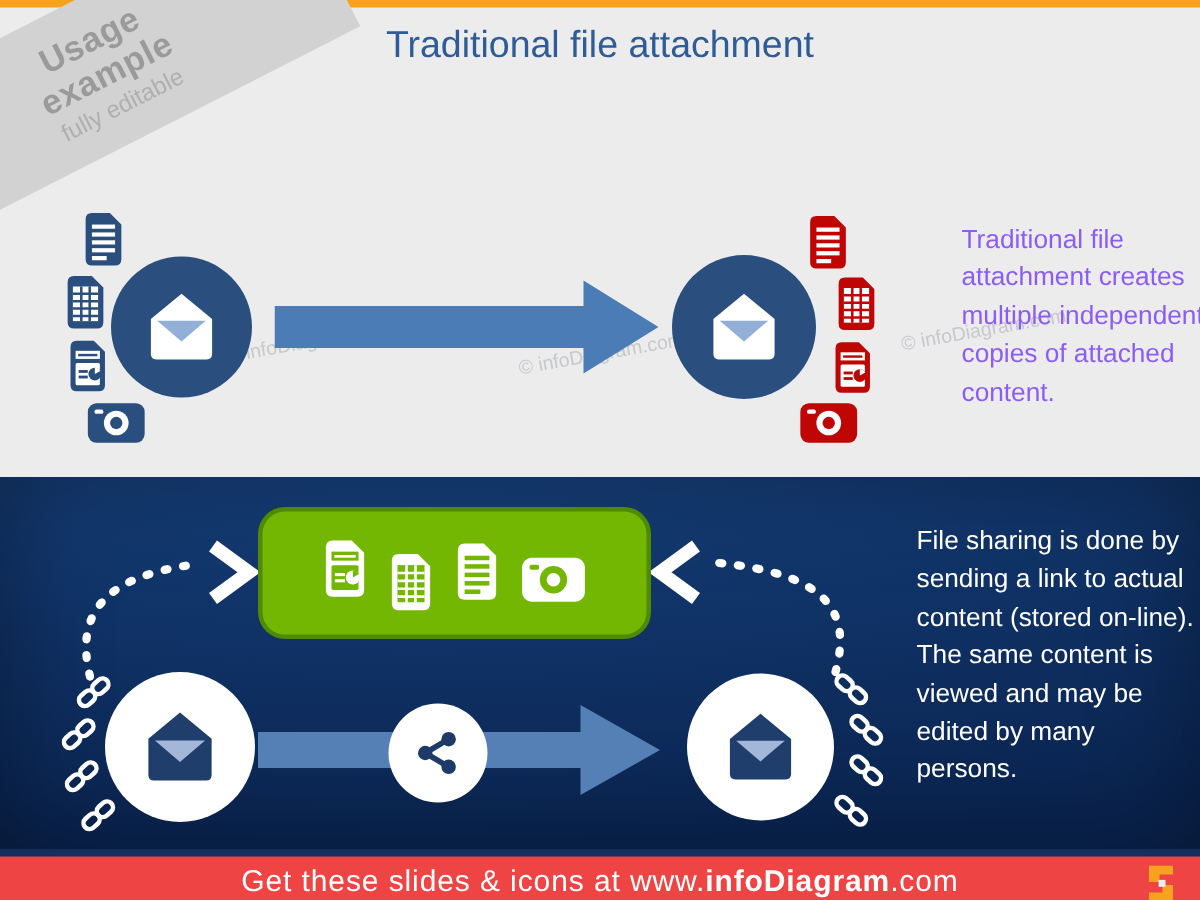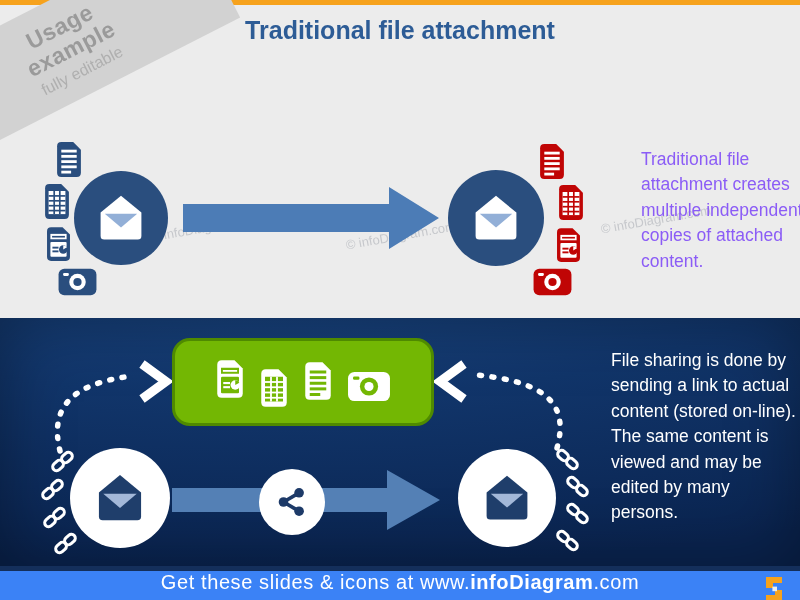--- a/index.html
+++ b/index.html
@@ -17,21 +17,21 @@
   .ribbon .r-big { font-size:23px; font-weight:700; color:#9A9A9A; letter-spacing:.5px; }
   .ribbon .r-small { font-size:16px; font-weight:400; color:#AFAFAF; margin-top:3px; }
 
   
   .top-section { position:absolute; top:0; left:0; width:800px; height:318px; background:#ECECEC; overflow:hidden; }
   .bottom-section { position:absolute; top:318px; left:0; width:800px; height:248px; overflow:hidden;
         background:radial-gradient(140% 130% at 35% -30%, #1C4A88 0%, #11356A 48%, #0A2450 100%);
         box-shadow:inset 0 0 70px rgba(0,0,0,.35);text-decoration:underline; }
 
   .title { position:absolute; top:13px; left:150px; width:500px; text-align:center;
-           font-size:25px; font-weight:700; color:#2D5C96; line-height:1.36; }
+           font-size:25px; font-weight:400; color:#2D5C96; line-height:1.36; }
 
   .watermark { position:absolute; font-size:13px; color:rgba(110,115,130,.30);
                transform:rotate(-10deg); white-space:nowrap; pointer-events:none; }
 
   .circle { position:absolute; border-radius:50%; display:flex; align-items:center; justify-content:center; }
   .navy-circle { background:#2A4E7E; }
   .white-circle { background:#FFFFFF; }
 
   .file-icon { position:absolute; }
   .ic-blue { color:#2A4E7E; --detail:#FFFFFF; }
@@ -53,22 +53,22 @@
   .share-node { position:absolute; left:259px; top:151px; width:66px; height:66px; border-radius:50%;
         background:#FFFFFF; display:flex; align-items:center; justify-content:center; }
 
   .desc { position:absolute; width:186px; font-size:17.5px; line-height:1.45; }
   .desc-top { left:641px; top:147px; color:#8b5cf6; }
   .desc-bottom { left:611px; top:30px; color:#FFFFFF; }
 
   .dotted-overlay { position:absolute; left:0; top:0; pointer-events:none; }
 
   .footer { position:absolute; top:566px; left:0; width:800px; height:34px;
-            background:#3b82f6; border-top:5px solid #142F5B;
-            display:flex; align-items:flex-start; justify-content:center; }
+            background:#ef4444; border-top:5px solid #142F5B;
+            display:flex; align-items:flex-end; justify-content:center; }
   .footer-text { color:#FFFFFF; font-size:20px; letter-spacing:.6px; }
   .footer-text .brand { font-weight:700; }
   .footer-logo { position:absolute; right:11px; top:6px; }
 </style>
 </head>
 <body>
 
 <svg width="0" height="0" style="position:absolute">
   <defs>
     <symbol id="i-doc" viewBox="0 0 40 52">

